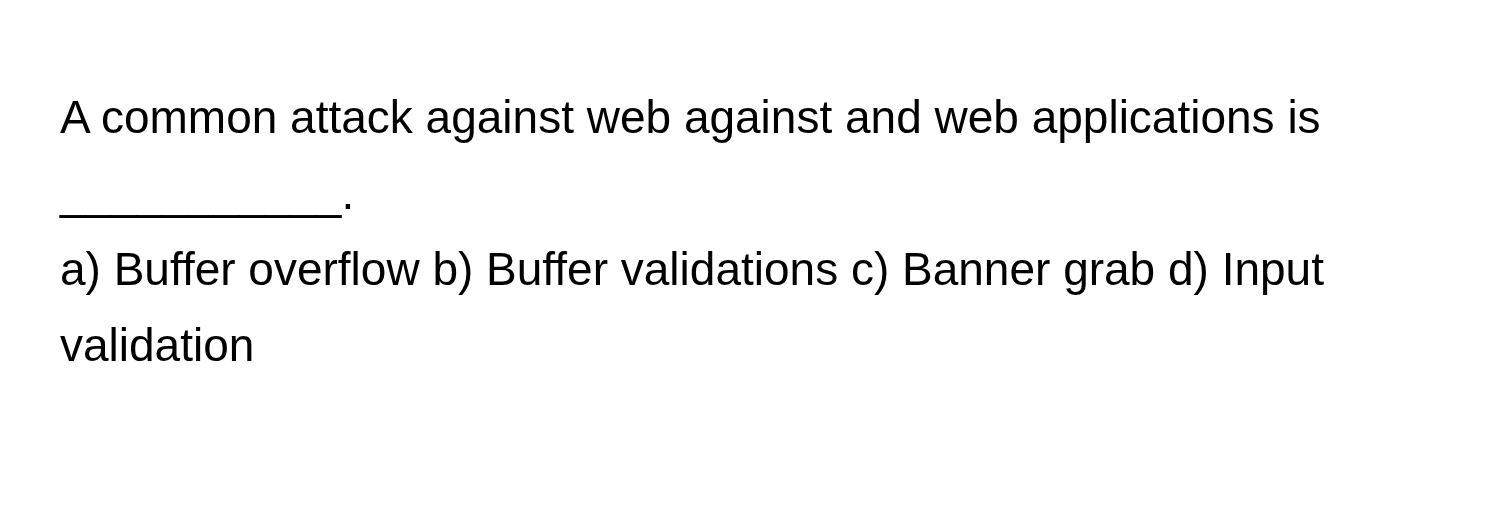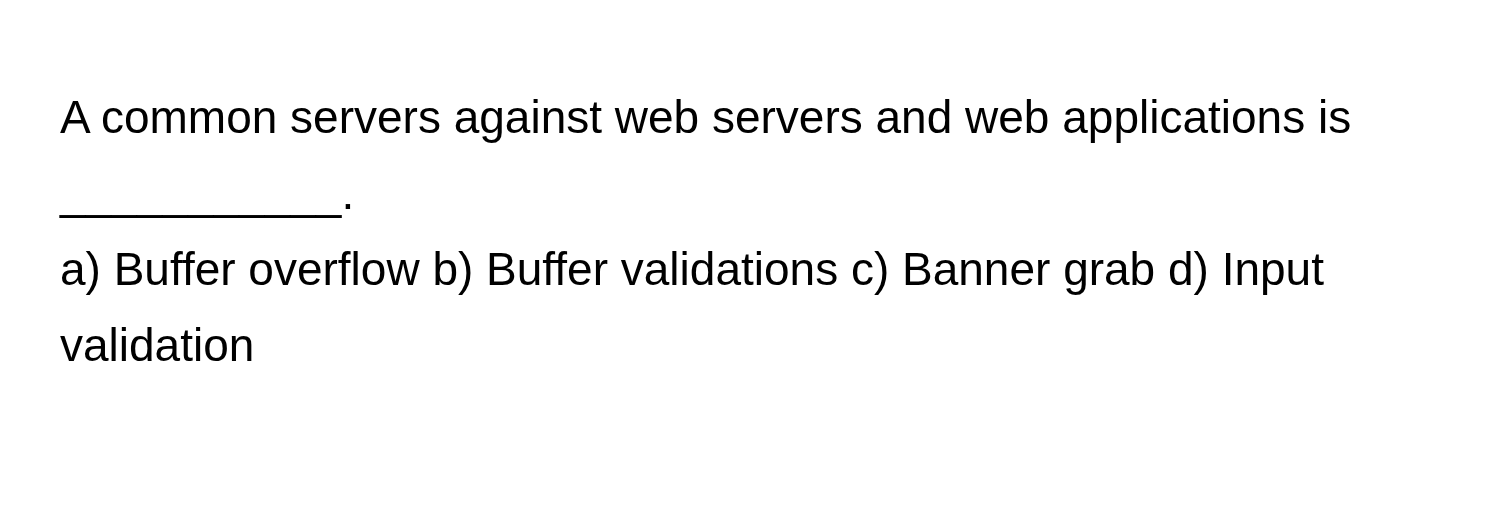--- a/index.html
+++ b/index.html
@@ -24,16 +24,16 @@
       display: inline;
     }
     .options-line {
       display: inline;
     }
   </style>
 </head>
 <body>
 
 <div class="question-block">
-  <span class="question-stem">A common servers against web servers and web applications is ___________.</span>
+  <span class="question-stem">A common attack against web against and web applications is ___________.</span>
   <br>
   <span class="options-line">a) Buffer overflow b) Buffer validations c) Banner grab d) Input validation</span>
 </div>
 
 </body></html>

